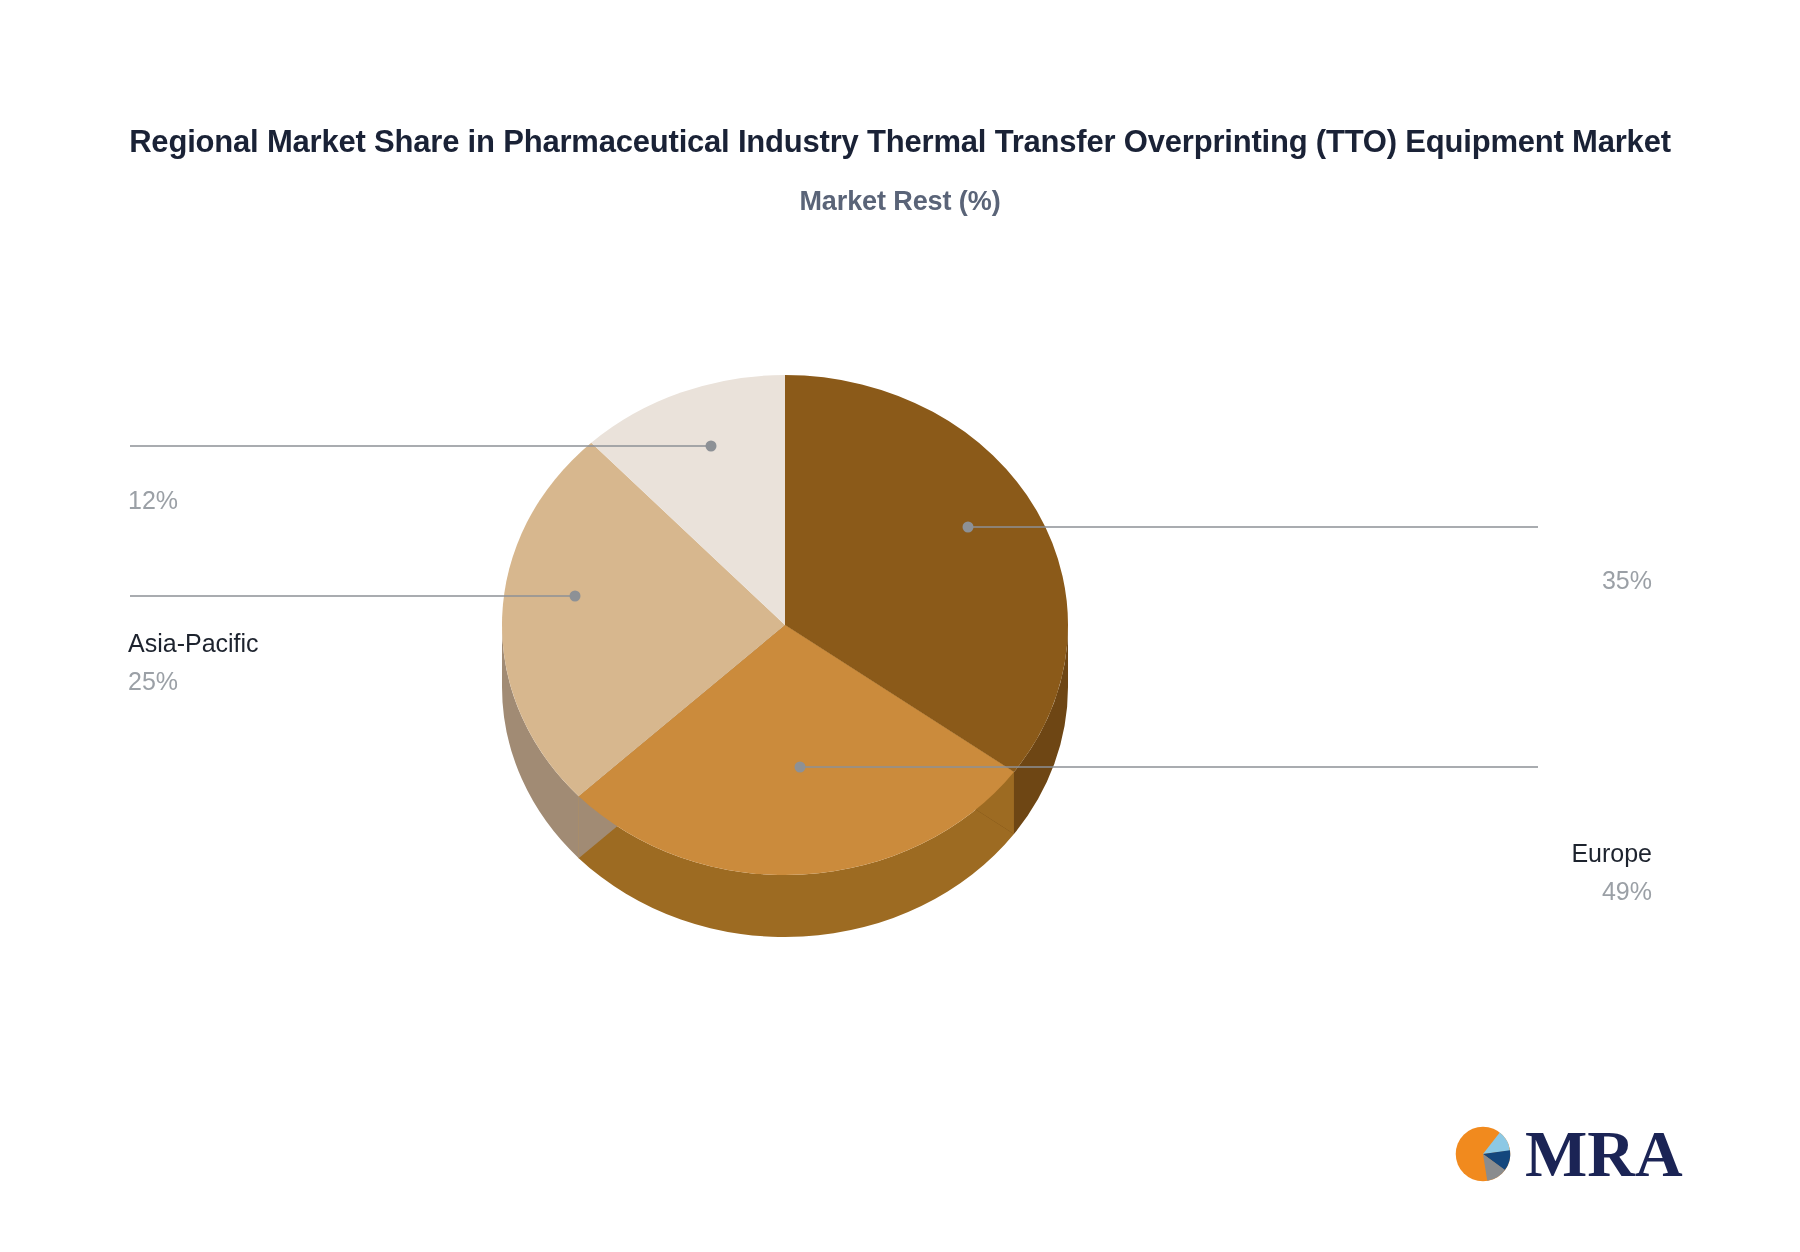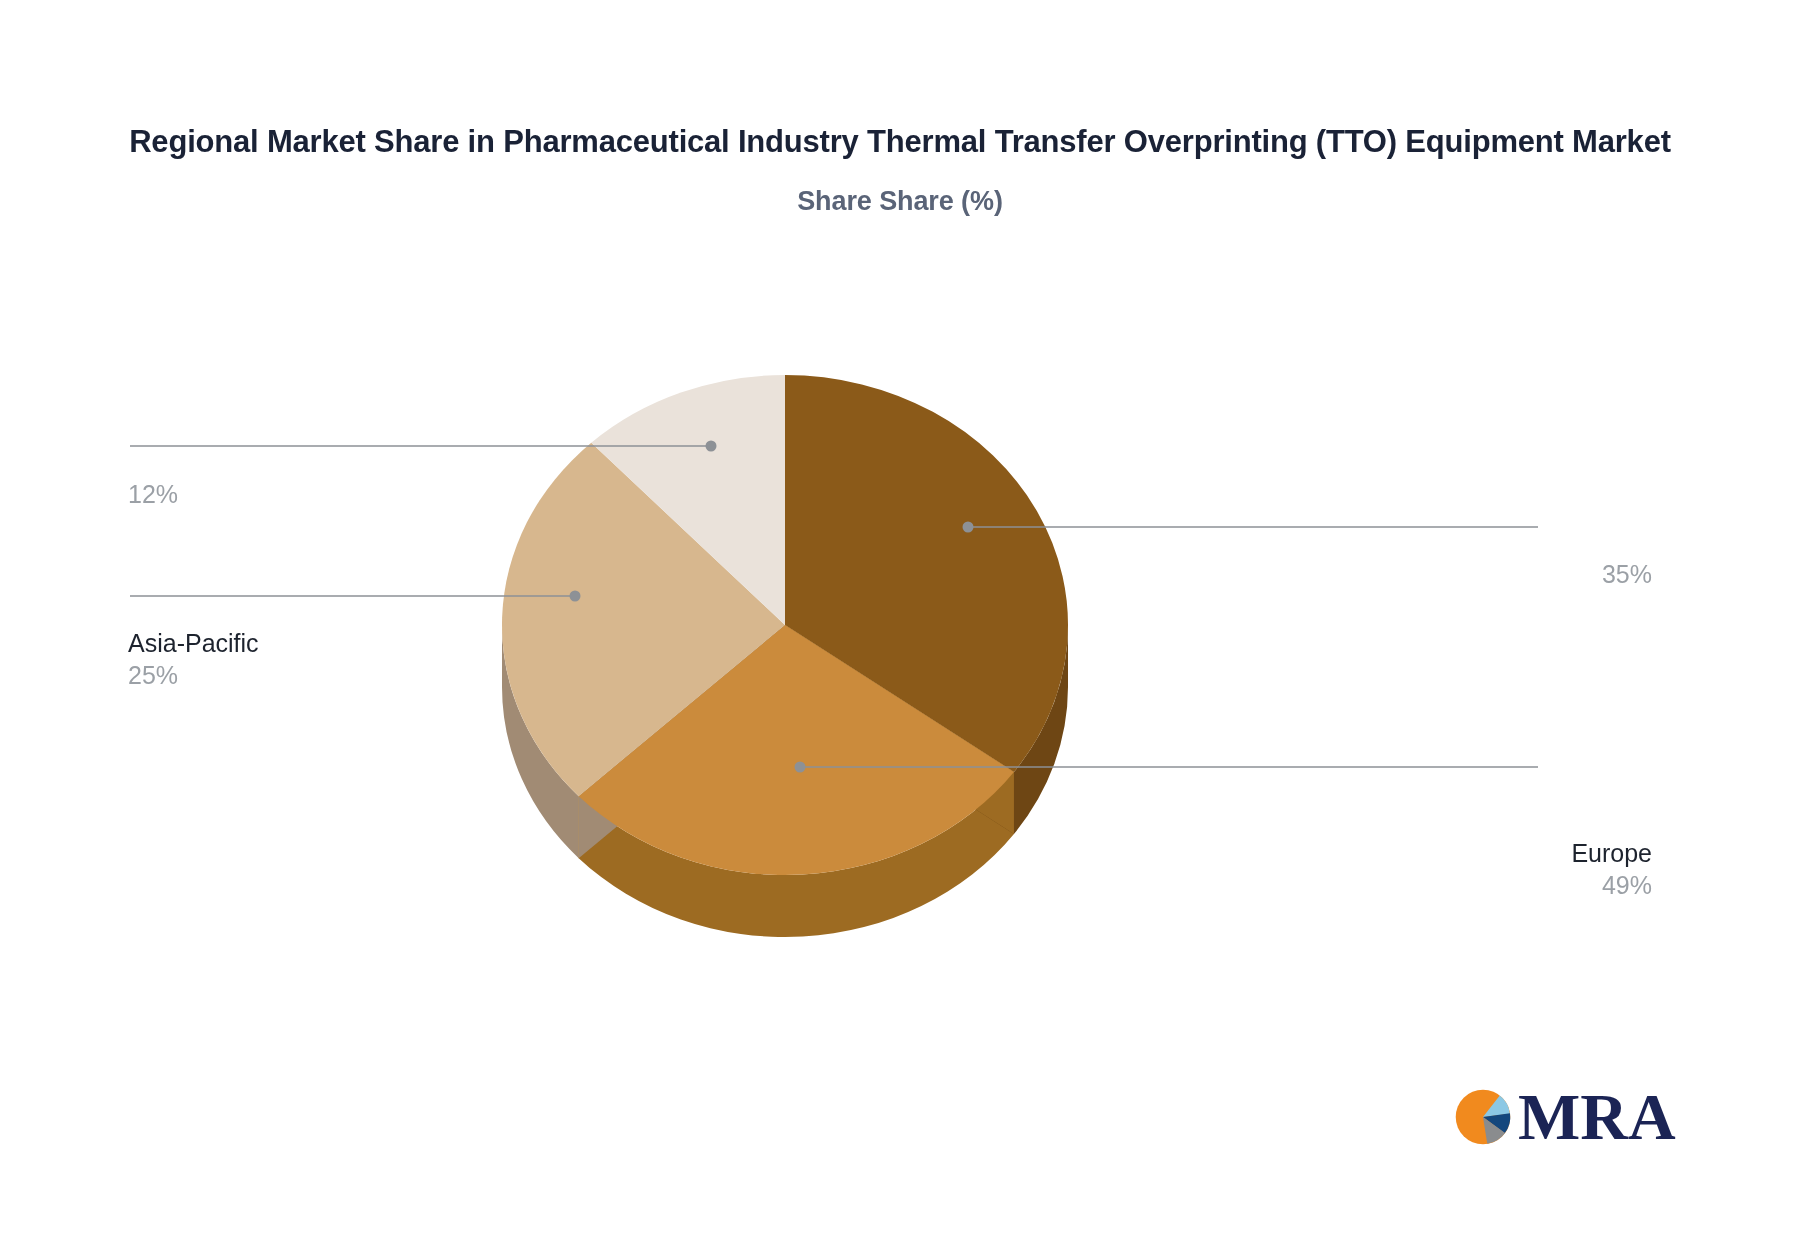--- a/index.html
+++ b/index.html
@@ -68,57 +68,58 @@
   .callout .lbl-name {
     font-size: 25px;
     color: #1d232e;
     line-height: 1.22;
     white-space: nowrap;
   }
   .callout .lbl-value {
     font-size: 25px;
     color: #9ba0a6;
     line-height: 1.35;
+    margin-top: 6px;
     white-space: nowrap;
   }
 
   .callout.left  { text-align: left; }
   .callout.right { text-align: right; }
 
   #callout-rest-of-world { left: 128px; top: 478px; }
   #callout-asia-pacific  { left: 128px; top: 628px; }
   #callout-north-america { left: 1232px; top: 558px; }
   #callout-europe        { left: 1232px; top: 838px; text-align: right; }
 
   
   #logo {
     position: absolute;
     left: 1452px;
-    top: 1084px;
+    top: 1121px;
     display: flex;
     align-items: center;
-    gap: 4px;
+    gap: 11px;
   }
   #logo-wordmark {
     font-family: "Liberation Serif", serif;
     font-size: 66px;
     font-weight: bold;
     color: #1b2455;
     letter-spacing: 0px;
     line-height: 1;
   }
 </style>
 </head>
 <body>
 
 <div id="canvas">
 
   <div id="title-block">
     <div id="chart-title">Regional Market Share in Pharmaceutical Industry Thermal Transfer Overprinting (TTO) Equipment Market</div>
-    <div id="chart-subtitle">Share Share (%)</div>
+    <div id="chart-subtitle">Market Rest (%)</div>
   </div>
 
   <div id="chart-area">
     <svg id="pie-svg" width="1800" height="1252" viewBox="0 0 1800 1252">
 
       <g>
           <path d="M 1068 625 A 283 250 0 0 1 1013.9518094081102 771.9463130731183
        L 1013.9518094081102 833.9463130731183 A 283 250 0 0 0 1068 687 Z" fill="#6E4614"></path>
           <path d="M 1013.9518094081102 771.9463130731183 A 283 250 0 0 1 578.7018784397405 796.1367764821722
        L 578.7018784397405 858.1367764821722 A 283 250 0 0 0 1013.9518094081102 833.9463130731183 Z" fill="#9D6B22"></path>

